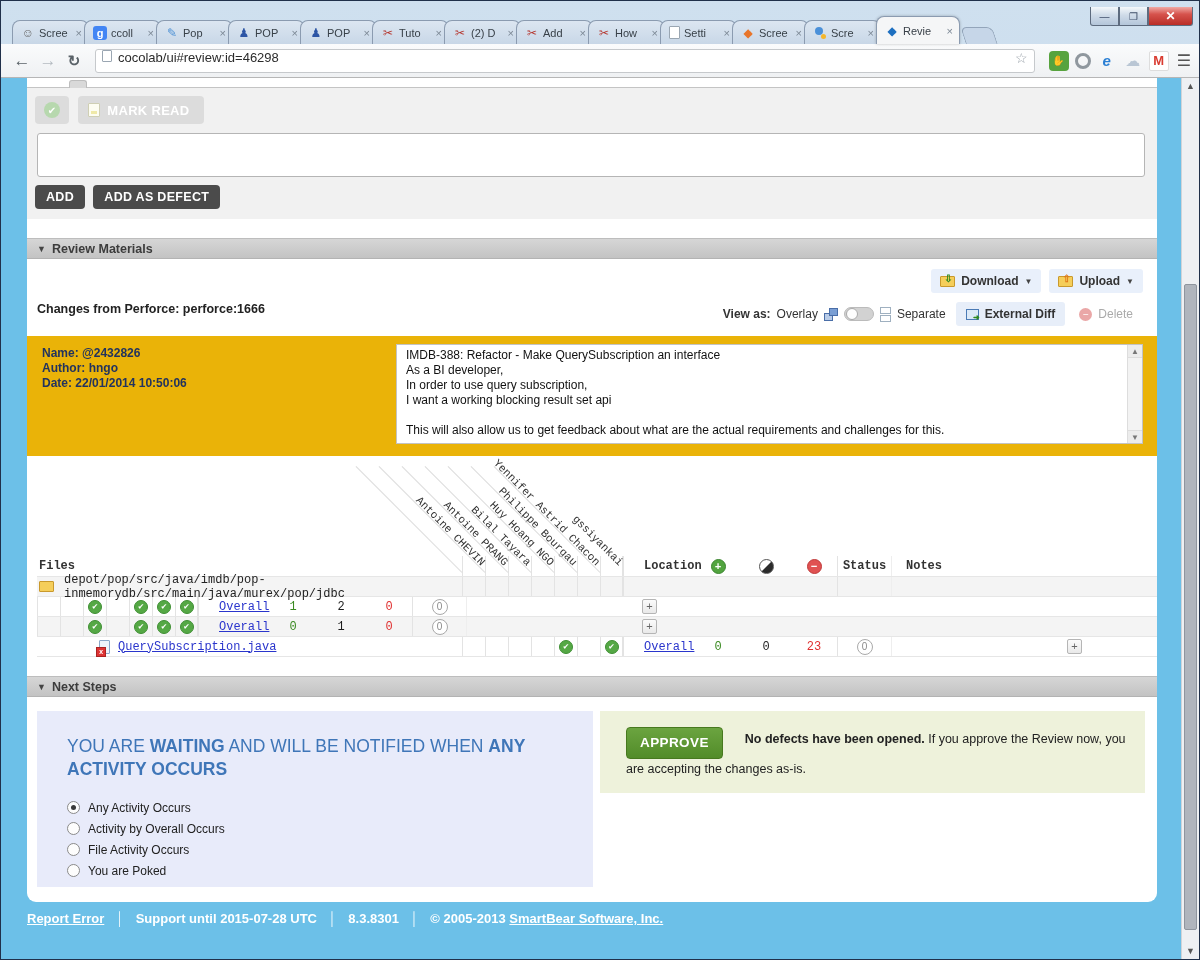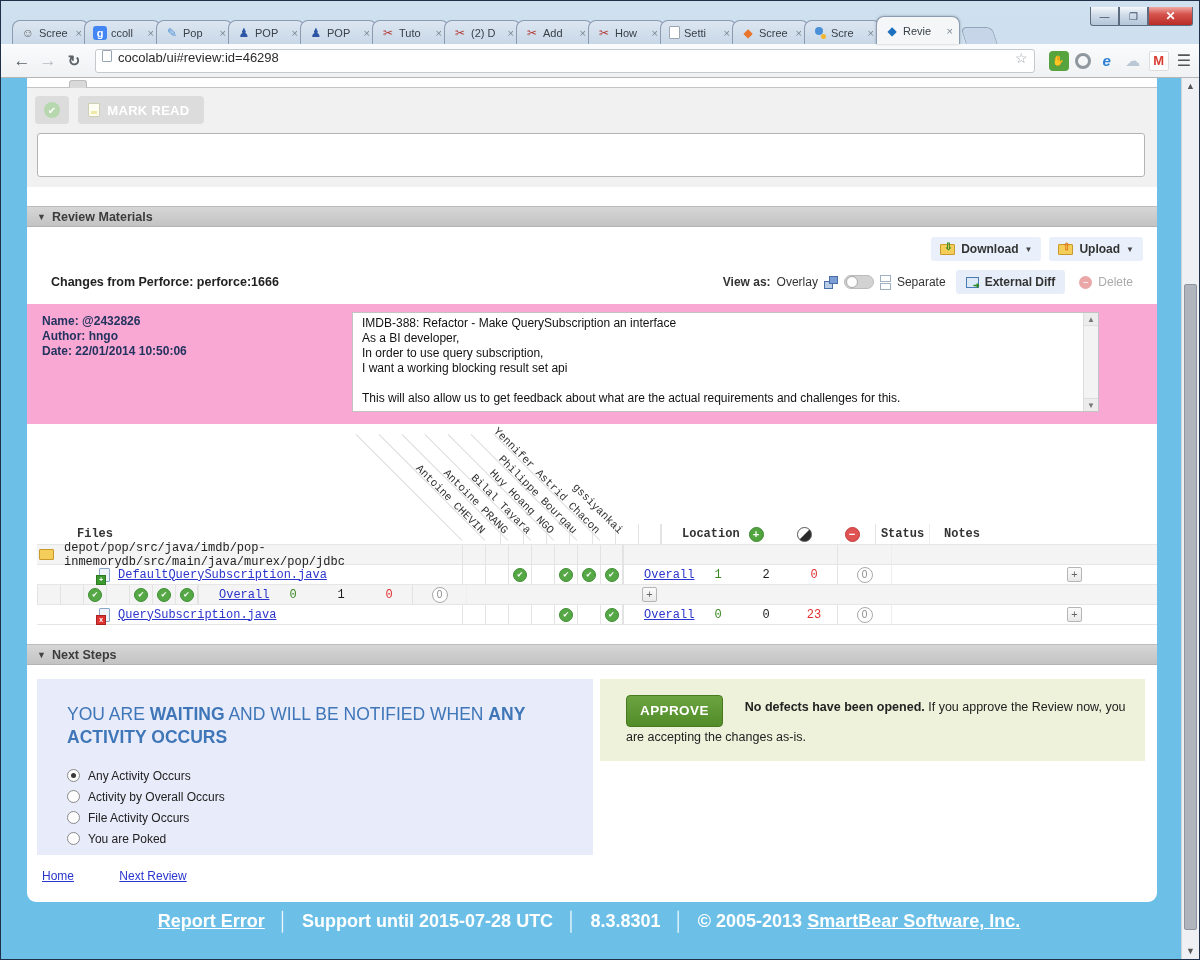--- a/index.html
+++ b/index.html
@@ -87,21 +87,21 @@
 
   
   .dl-row{display:flex;justify-content:flex-end;gap:8px;margin:10px 14px 0 0;}
   .lite-btn{display:inline-flex;align-items:center;background:#e9f0fb;border-radius:3px;height:24px;
     padding:0 9px;font-size:12px;color:#333;font-weight:bold;gap:6px;}
   .folder-ico{width:15px;height:11px;background:#f5ce5a;border:1px solid #c9992c;border-radius:1px;position:relative;}
   .folder-ico i{position:absolute;font-style:normal;font-weight:bold;font-size:10px;top:-4px;left:3px;}
   .folder-ico.dl i{color:#2e8a1f;}
   .folder-ico.ul i{color:#e07818;}
   .dd-caret{font-size:8px;color:#444;}
-  .changes-row{display:flex;align-items:center;margin:9px 14px 0 24px;}
+  .changes-row{display:flex;margin:9px 14px 0 10px;}
   .changes-text{font-weight:bold;font-size:12.5px;color:#222;}
   .viewas{margin-left:auto;display:flex;align-items:center;gap:6px;font-size:12px;color:#333;}
   .viewas b{font-weight:bold;}
   .ovl-ico{position:relative;width:14px;height:13px;}
   .ovl-ico i{position:absolute;width:9px;height:8px;background:#7b9fd4;border:1px solid #4a6ea8;}
   .ovl-ico i:first-child{left:0;bottom:0;background:#b9cce8;}
   .ovl-ico i:last-child{right:0;top:0;}
   .toggle{width:30px;height:14px;border-radius:8px;background:#d2d2d2;border:1px solid #bbb;position:relative;}
   .toggle .knob{position:absolute;left:1px;top:0px;width:12px;height:12px;border-radius:50%;
     background:#fdfdfd;border:1px solid #aaa;}
@@ -109,21 +109,21 @@
   .sep-ico i{flex:1;border:1px solid #9fb0c0;background:#fff;}
   .extdiff-btn{display:inline-flex;align-items:center;gap:6px;background:#e7eef9;border-radius:3px;
     height:24px;padding:0 10px;font-weight:bold;font-size:12px;color:#333;margin-left:10px;}
   .extdiff-ico{width:13px;height:11px;border:1px solid #4a7ab5;background:#dce9f7;position:relative;}
   .extdiff-ico:after{content:"➜";position:absolute;color:#2e8a1f;font-size:8px;right:-2px;bottom:-3px;}
   .delete-btn{display:inline-flex;align-items:center;gap:6px;height:24px;padding:0 10px;
     color:#aaa;font-size:12px;margin-left:4px;}
   .del-ico{width:13px;height:13px;border-radius:50%;background:#eaa7a7;color:#fff;font-size:10px;
     display:flex;align-items:center;justify-content:center;}
 
-  .commit-panel{display:flex;background:#f9a8d4;margin-top:10px;padding:8px 0 12px 0;}
+  .commit-panel{display:flex;background:#eab308;margin-top:10px;padding:8px 0 12px 0;gap:44px;}
   .commit-meta{width:325px;padding:2px 0 0 15px;font-weight:bold;font-size:12px;color:#22335e;line-height:15px;}
   .commit-box{width:747px;height:100px;background:#fff;border:1px solid #c3c3c3;position:relative;overflow:hidden;}
   .commit-text{position:absolute;inset:3px 18px 0 9px;font-size:12px;line-height:15px;color:#111;
     white-space:pre-line;overflow:hidden;}
   .mini-scroll{position:absolute;top:0;right:0;bottom:0;width:15px;background:#f3f3f3;border-left:1px solid #ddd;}
   .mini-scroll .ar{position:absolute;left:0;right:0;height:13px;background:#ececec;color:#777;font-size:8px;
     display:flex;align-items:center;justify-content:center;}
   .mini-scroll .up{top:0;border-bottom:1px solid #ddd;}
   .mini-scroll .dn{bottom:0;border-top:1px solid #ddd;}
 
@@ -188,22 +188,22 @@
   .radio-label{font-size:12px;color:#222;}
   .approve-panel{flex:1;background:#eef2db;padding:16px 18px 14px 26px;min-height:68px;font-size:12.5px;
     color:#222;line-height:1.6;}
   .approve-btn{display:inline-block;background:linear-gradient(#6ba440,#528c29);border:1px solid #47791f;
     border-radius:4px;color:#fff;font-weight:bold;font-size:13.5px;padding:4px 13px;margin-right:22px;
     letter-spacing:.4px;vertical-align:-4px;}
   .links-row{margin:14px 0 0 15px;}
   .links-row a{color:#2a35cc;text-decoration:underline;font-size:12px;margin-right:42px;}
 
   
-  .page-footer{position:absolute;left:26px;top:833px;width:1130px;text-align:center;padding-right:6px;
-    color:#fff;font-size:18px;font-weight:bold;}
+  .page-footer{position:absolute;left:26px;top:833px;width:1130px;text-align:left;padding-right:6px;
+    color:#fff;font-size:13px;font-weight:bold;}
   .page-footer a{color:#fff;text-decoration:underline;}
   .page-footer .sep{margin:0 8px;font-weight:normal;opacity:.85;}
 
   
   .scrollbar{position:absolute;top:0;right:0;bottom:0;width:18px;background:#eef0f3;border-left:1px solid #d0d3d8;}
   .scrollbar .ar{position:absolute;left:0;right:0;height:16px;color:#555;font-size:9px;
     display:flex;align-items:center;justify-content:center;}
   .scrollbar .up{top:0;}
   .scrollbar .dn{bottom:0;}
   .scroll-thumb{position:absolute;left:2px;right:2px;top:206px;height:646px;background:#b0b5bd;
@@ -318,20 +318,24 @@
 
       <div class="comment-area">
         <span class="icon-btn">
           <span class="chk-pale">✔</span>
         </span>
         <span class="markread-btn">
           <span class="doc-ico"></span>
           <span>MARK READ</span>
         </span>
         <textarea class="comment-input" value="" style=""></textarea>
+        <div class="add-row">
+          <span class="dark-btn">ADD</span>
+          <span class="dark-btn">ADD AS DEFECT</span>
+        </div>
       </div>
 
       <div class="section-bar">
         <span class="tri">▼</span>
         <span class="cap">Review Materials</span>
       </div>
 
       <div class="dl-row">
         <span class="lite-btn">
           <span class="folder-ico dl">
@@ -395,21 +399,21 @@
           <div class="mini-scroll">
             <div class="ar up">▲</div>
             <div class="ar dn">▼</div>
           </div>
         </div>
       </div>
 
       <div class="review-table">
         <div class="diag">
           <div class="t-head">
-            <div class="c-files" style="padding-left:2px;margin-left:38px;">Files</div>
+            <div class="c-files" style="padding-left:2px;">Files</div>
             <div class="rev-head-cells" style="display:flex;align-self:stretch;">
                 <div class="c-rev"></div>
                 <div class="c-rev"></div>
                 <div class="c-rev"></div>
                 <div class="c-rev"></div>
                 <div class="c-rev"></div>
                 <div class="c-rev"></div>
                 <div class="c-rev last"></div>
               </div>
             <div class="c-loc">Location</div>
@@ -450,24 +454,20 @@
             </div>
           <div class="c-loc"></div>
             <div class="c-add"></div>
             <div class="c-mod"></div>
           <div class="c-rem"></div>
             <div class="c-status"></div>
             <div class="c-notes"></div>
         </div>
         <div id="file-rows">
             <div class="t-row">
-              <div class="c-files">
-                <span class="file-ico added"></span>
-                <a href="#" class="mono-link">DefaultQuerySubscription.java</a>
-              </div>
               <div style="display: flex; align-self: stretch;">
                 <div class="c-rev"></div>
                 <div class="c-rev"></div>
                 <div class="c-rev">
                   <span class="chk">✔</span>
                 </div>
                 <div class="c-rev"></div>
                 <div class="c-rev">
                   <span class="chk">✔</span>
                 </div>

